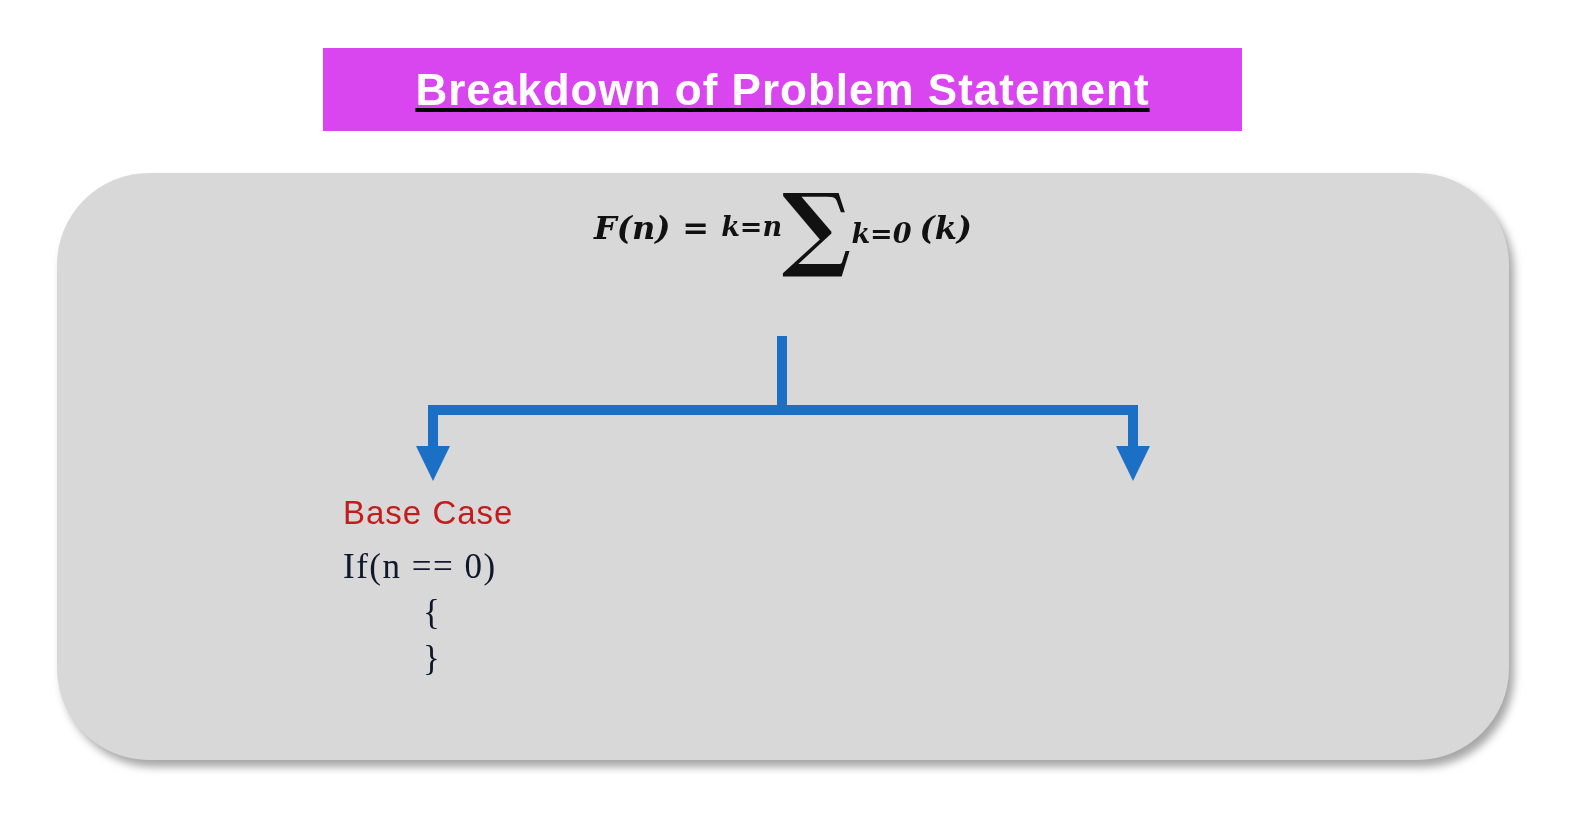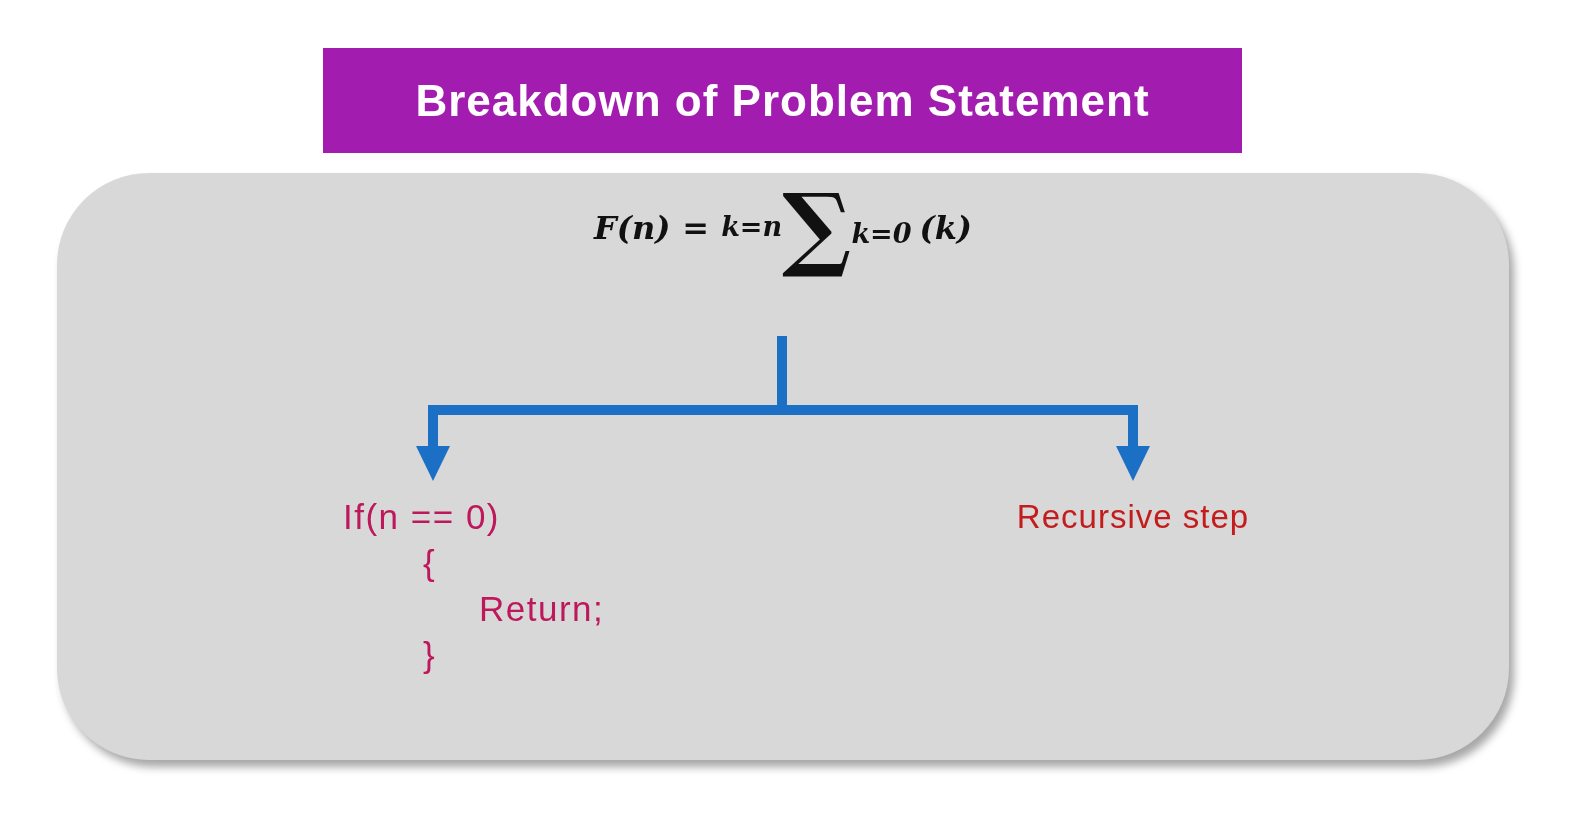--- a/index.html
+++ b/index.html
@@ -15,25 +15,26 @@
     background: #ffffff;
     overflow: hidden;
   }
 
   
   .banner {
     position: absolute;
     left: 323px;
     top: 48px;
     width: 919px;
-    height: 105px;
-    background: #a21caf;
+    height: 83px;
+    background: #d946ef;
     display: flex;
     align-items: center;
     justify-content: center;
+    text-decoration: underline;
   }
   .banner-title {
     color: #ffffff;
     font-size: 44px;
     font-weight: bold;
     letter-spacing: 1px;
     white-space: nowrap;
   }
 
   
@@ -120,25 +121,26 @@
     letter-spacing: 1px;
     white-space: nowrap;
   }
   .branch-left {
     position: absolute;
     left: 343px;
     top: 494px;
   }
   .branch-left .branch-title { margin-bottom: 12px; }
   .code-line {
-    color: #be185d;
+    color: #0f172a;
     font-size: 35px;
     letter-spacing: 1.5px;
     line-height: 46px;
     white-space: pre;
+    font-family: Liberation Serif, serif;
   }
   .indent-1 { margin-left: 80px; }
   .indent-2 { margin-left: 136px; }
 
   .branch-right {
     position: absolute;
     left: 1133px;
     top: 498px;
     transform: translateX(-50%);
     display: flex;
@@ -176,23 +178,22 @@
   </div>
 
   <div class="conn conn-stem"></div>
   <div class="conn conn-hbar"></div>
   <div class="conn conn-ldrop"></div>
   <div class="conn conn-rdrop"></div>
   <div class="arrowhead left"></div>
   <div class="arrowhead right"></div>
 
   <div class="branch-left">
+    <div class="branch-title">Base Case</div>
     <div class="code-line">If(n == 0)</div>
     <div class="code-line indent-1">{</div>
-    <div class="code-line indent-2">Return;</div>
     <div class="code-line indent-1">}</div>
   </div>
 
   <div class="branch-right">
-    <div class="branch-title">Recursive step</div>
   </div>
 
 </div>
 
 </body></html>

